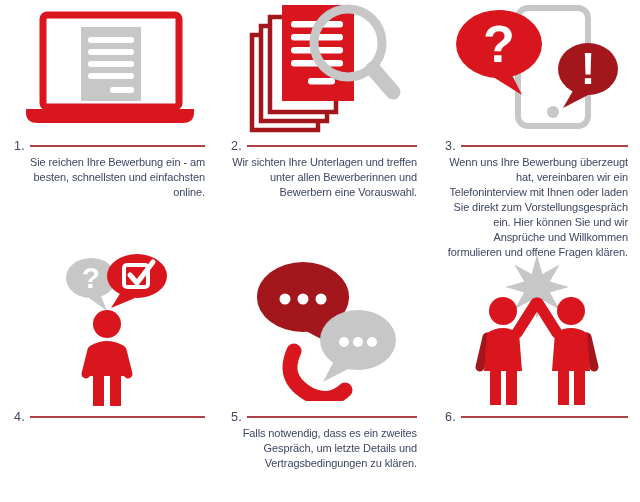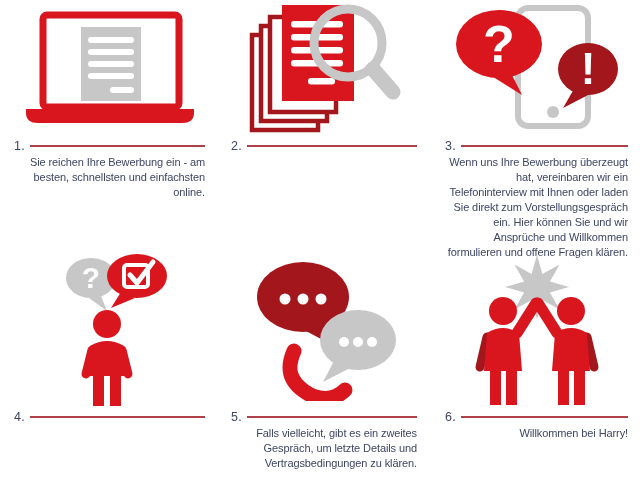--- a/index.html
+++ b/index.html
@@ -88,20 +88,21 @@
         <rect x="44" y="59" width="52" height="6.5" rx="3" class="f-white"></rect>
         <rect x="61" y="77" width="27" height="6.5" rx="3" class="f-white"></rect>
         <circle cx="101" cy="42" r="34" fill="none" class="s-gray" stroke-width="9"></circle>
         <line x1="126" y1="68" x2="146" y2="91" class="s-gray" stroke-width="15" stroke-linecap="round"></line>
       </svg>
     </div>
     <div class="step-head">
       <span class="step-num">2.</span>
       <span class="rule"></span>
     </div>
+    <p class="step-text">Wir sichten Ihre Unterlagen und treffen unter allen Bewerberinnen und Bewerbern eine Vorauswahl.</p>
   </div>
 
   <div class="cell row1 c3">
     <div class="icon-area">
       <svg width="170" height="126" viewBox="0 0 170 126">
         <rect x="66" y="3" width="70" height="118" rx="10" fill="#fff" class="s-gray" stroke-width="6"></rect>
         <circle cx="101" cy="107" r="6" class="f-gray"></circle>
         <path d="M58 66 L70 90 L38 70 Z" class="f-red"></path>
         <ellipse cx="47" cy="39" rx="43" ry="34" class="f-red"></ellipse>
         <text x="47" y="57" font-size="52" class="bubble-glyph">?</text>
@@ -154,21 +155,21 @@
         <circle cx="96" cy="83" r="5" class="f-white"></circle>
         <circle cx="110" cy="83" r="5" class="f-white"></circle>
         <circle cx="124" cy="83" r="5" class="f-white"></circle>
         <path d="M46 92 C38 110 42 122 56 132 C70 142 86 142 97 131" fill="none" class="s-red" stroke-width="15" stroke-linecap="round"></path>
       </svg>
     </div>
     <div class="step-head">
       <span class="step-num">5.</span>
       <span class="rule"></span>
     </div>
-    <p class="step-text">Falls vielleicht, gibt es ein zweites Gespräch, um letzte Details und Vertragsbedingungen zu klären.</p>
+    <p class="step-text">Falls notwendig, dass es ein zweites Gespräch, um letzte Details und Vertragsbedingungen zu klären.</p>
   </div>
 
   <div class="cell row2 c3">
     <div class="icon-area">
       <svg width="164" height="154" viewBox="0 0 164 154">
         <polygon points="82,2 87.4,21.1 104.6,11.4 94.9,28.6 114,34 94.9,39.4 104.6,56.6 87.4,46.9 82,66 76.6,46.9 59.4,56.6 69.1,39.4 50,34 69.1,28.6 59.4,11.4 76.6,21.1" class="f-gray"></polygon>
         <line x1="32" y1="84" x2="25" y2="114" class="s-dred" stroke-width="9" stroke-linecap="round"></line>
         <line x1="132" y1="84" x2="139" y2="114" class="s-dred" stroke-width="9" stroke-linecap="round"></line>
         <circle cx="48" cy="58" r="14" class="f-red"></circle>
         <circle cx="116" cy="58" r="14" class="f-red"></circle>
@@ -179,16 +180,15 @@
         <rect x="35" y="116" width="11" height="36" class="f-red"></rect>
         <rect x="51" y="116" width="11" height="36" class="f-red"></rect>
         <rect x="103" y="116" width="11" height="36" class="f-red"></rect>
         <rect x="119" y="116" width="11" height="36" class="f-red"></rect>
       </svg>
     </div>
     <div class="step-head">
       <span class="step-num">6.</span>
       <span class="rule"></span>
     </div>
-    <p class="step-text">Willkommen bei Harry!</p>
   </div>
 
 </div>
 
 </body></html>

